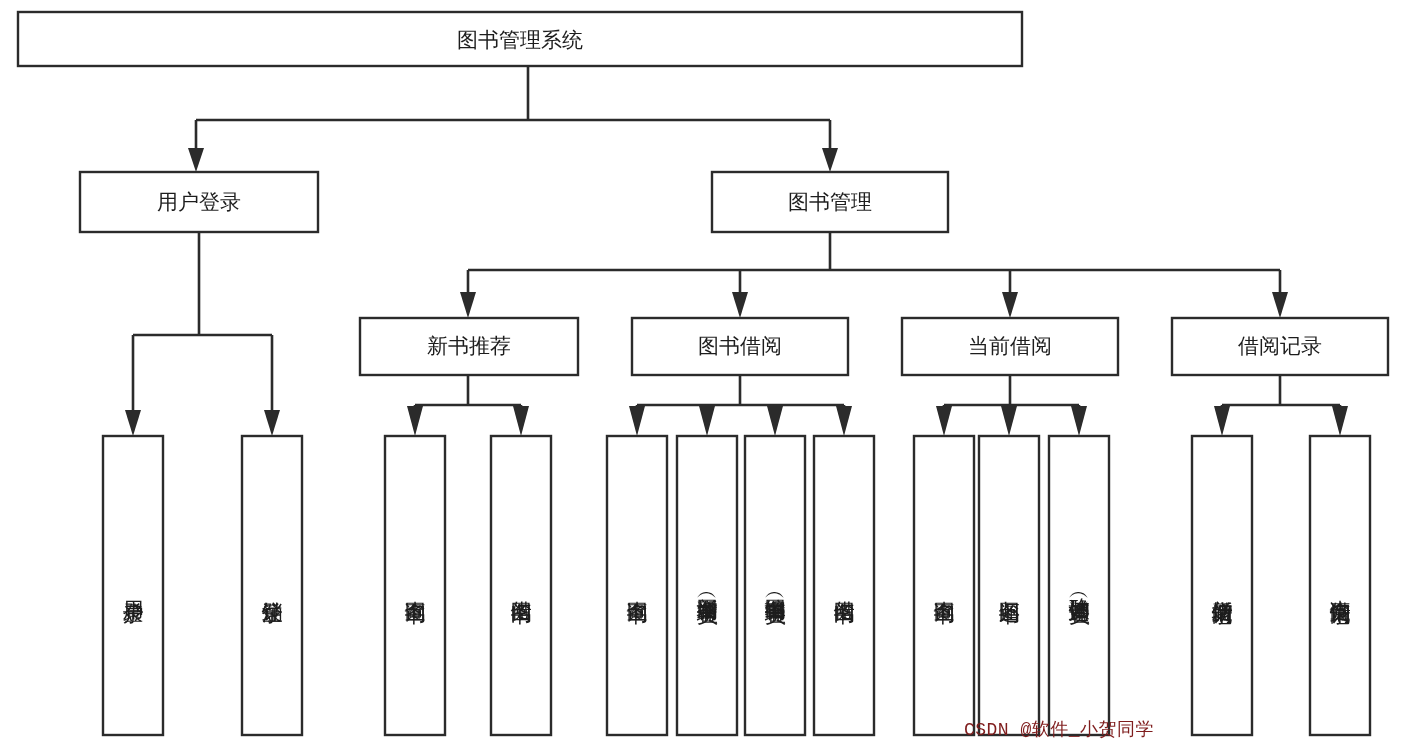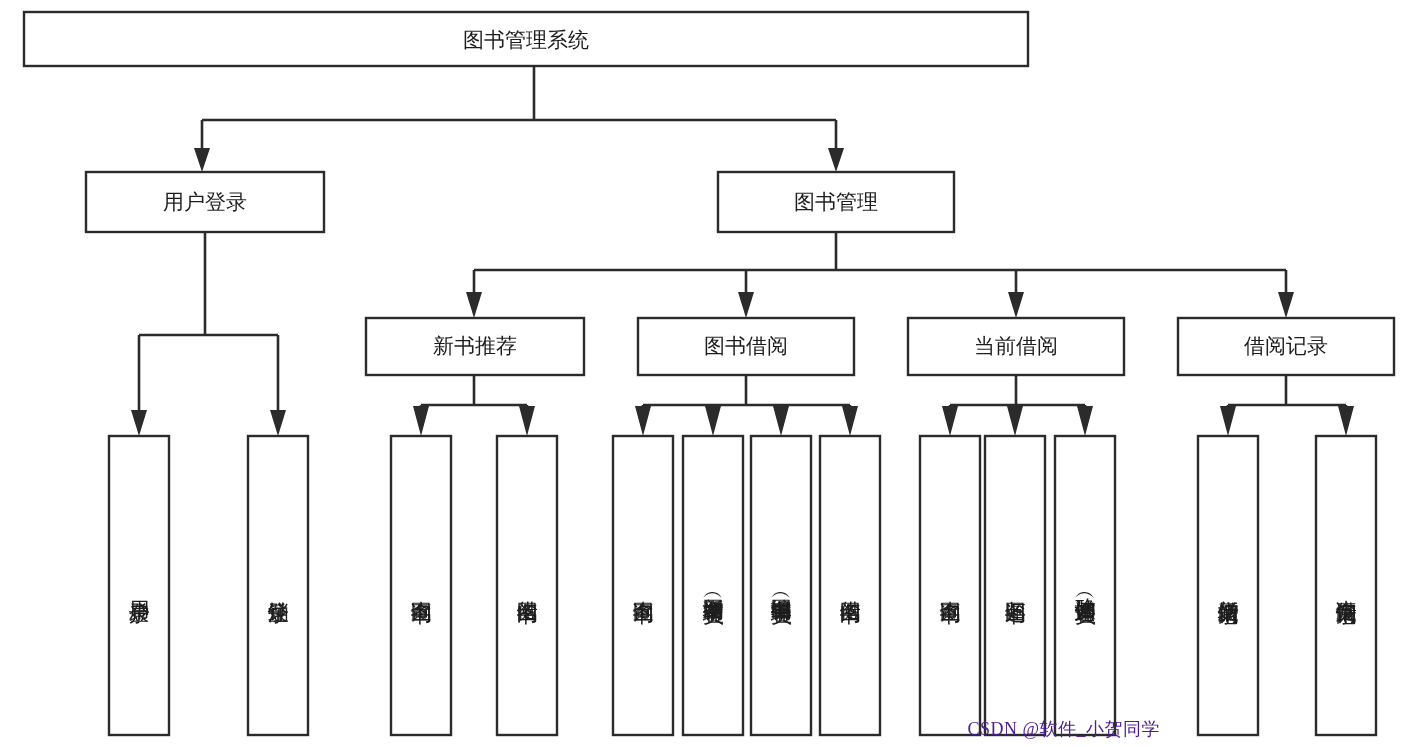--- a/index.html
+++ b/index.html
@@ -10,21 +10,21 @@
   }
   body {
     width: 1405px;
     height: 747px;
     position: relative;
     overflow: hidden;
     font-family: "DejaVu Sans", "Liberation Sans", sans-serif;
   }
   #diagram-root {
     position: absolute;
-    left: 6px;
+    left: 0;
     top: 0;
     width: 1162px;
     height: 747px;
   }
   svg.diagram-canvas {
     display: block;
     width: 1405px;
     height: 747px;
   }
   .node-box {
@@ -73,22 +73,22 @@
     display: flex;
     align-items: center;
     justify-content: center;
     pointer-events: none;
   }
   .watermark {
     position: absolute;
     right: 8px;
     bottom: 6px;
     font-size: 18px;
-    color: #4c1d95;
-    font-family: Liberation Serif, serif;
+    color: #7f1d1d;
+    font-family: Liberation Mono, monospace;
     letter-spacing: 0.5px;
     white-space: nowrap;
   }
 </style>
 </head>
 <body>
 
 <div id="diagram-root">
 
   <svg class="diagram-canvas" viewBox="0 0 1405 747" xmlns="http://www.w3.org/2000/svg">

